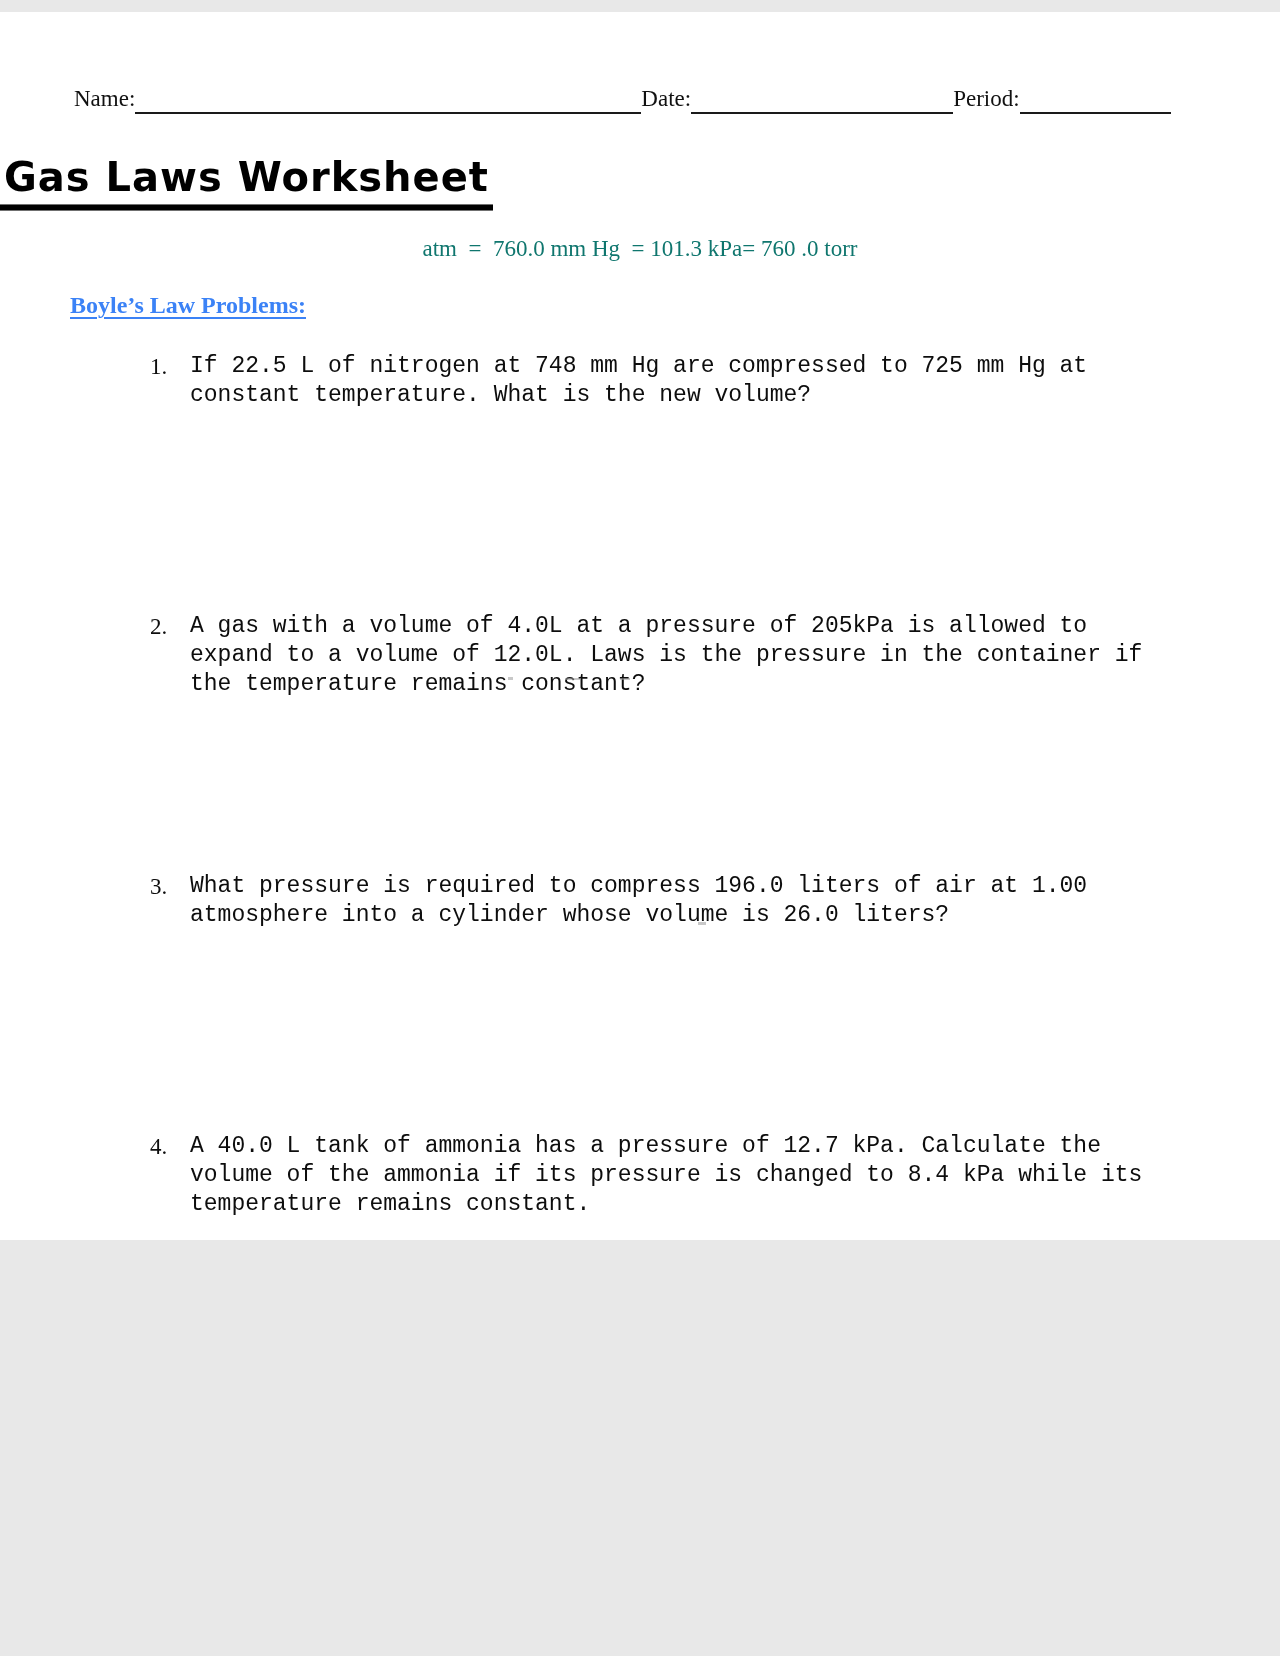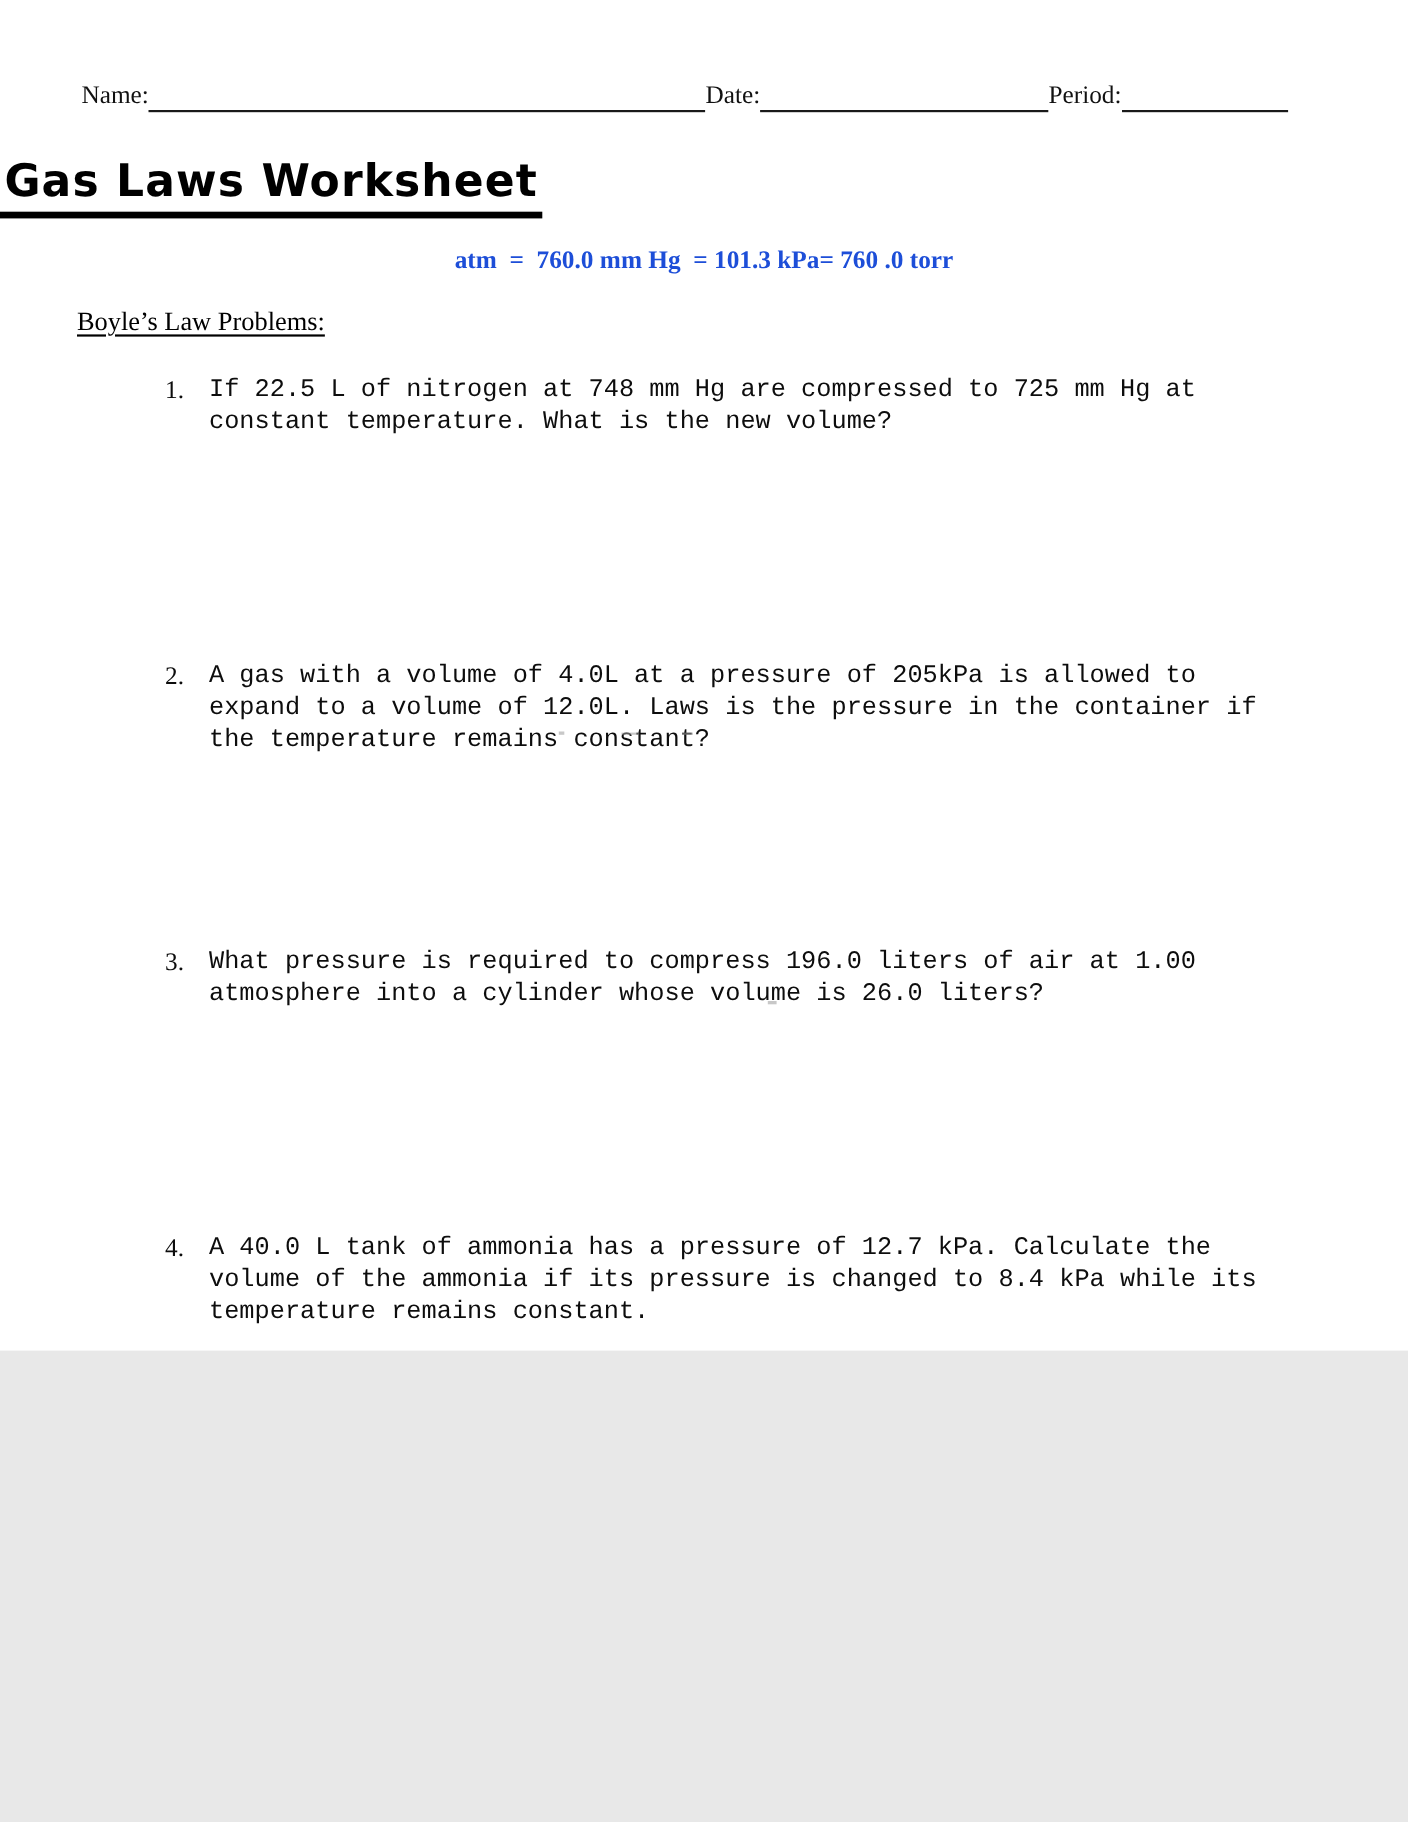--- a/index.html
+++ b/index.html
@@ -5,21 +5,21 @@
   html, body {
     margin: 0;
     padding: 0;
     background: #e8e8e8;
   }
   .page {
     position: relative;
     width: 1280px;
     height: 1228px;
     background: #ffffff;
-    margin: 0 auto;
+    margin: 12px auto;
     overflow: hidden;
     font-family: "Liberation Serif", serif;
     color: #111111;
   }
 
   
   .header-row {
     position: absolute;
     top: 74px;
     left: 74px;
@@ -61,37 +61,37 @@
     transform: scaleY(1.02);
   }
 
   
   .conversion {
     position: absolute;
     top: 224px;
     left: 0;
     width: 100%;
     text-align: center;
-    font-weight: bold;
+    font-weight: normal;
     font-size: 23px;
     white-space: pre;
-    color: #1d4ed8;
+    color: #0f766e;
   }
 
   
   .section-heading {
     position: absolute;
     top: 280px;
     left: 70px;
-    font-weight: normal;
+    font-weight: bold;
     font-size: 24px;
     text-decoration: underline;
     text-decoration-thickness: 2px;
     text-underline-offset: 4px;
-    color: #000000;
+    color: #3b82f6;
   }
 
   
   .problem {
     position: absolute;
     left: 150px;
     width: 1012px;
     display: flex;
     font-size: 23px;
     line-height: 29px;

